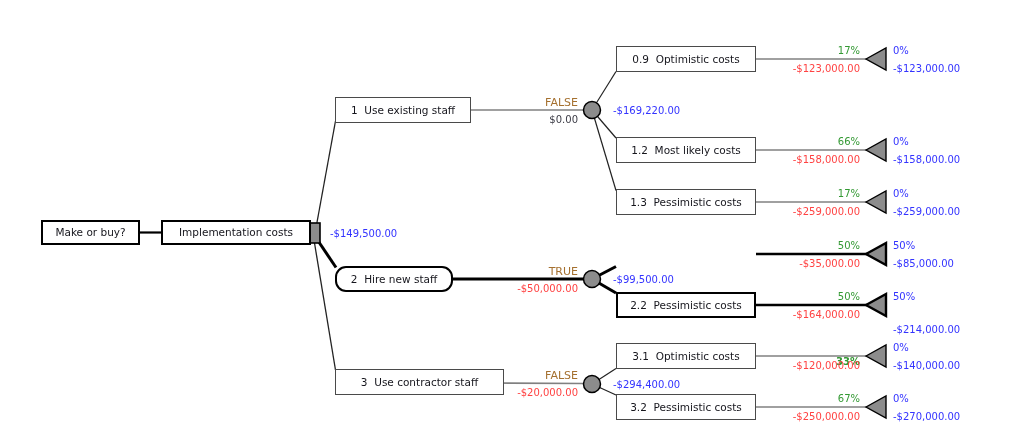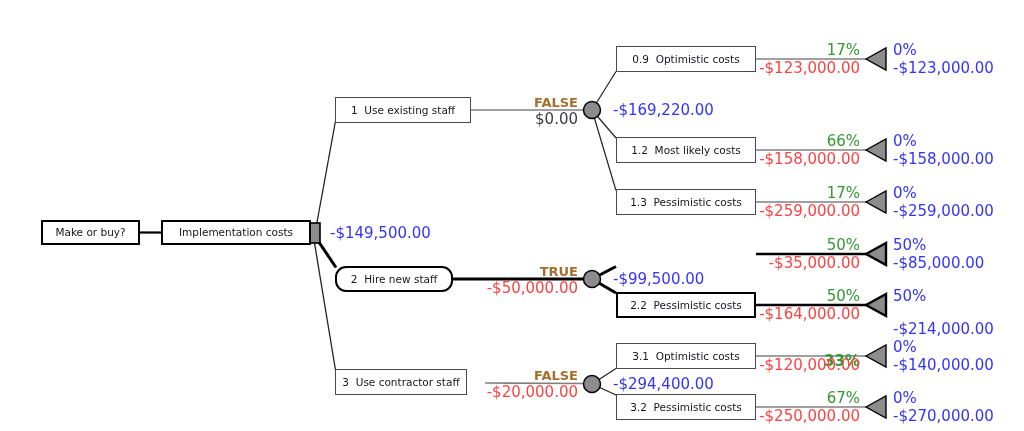--- a/index.html
+++ b/index.html
@@ -7,27 +7,27 @@
     position:relative;width:1024px;height:431px;background:#ffffff;
     font-family:"DejaVu Sans","Liberation Sans",sans-serif;overflow:hidden;
   }
   svg.wires{position:absolute;left:0;top:0;}
   .box{
     position:absolute;box-sizing:border-box;background:#fff;
     border:1.4px solid #4a4a4a;display:flex;align-items:center;justify-content:center;
     font-size:10.5px;color:#15151c;white-space:pre;line-height:1;
   }
   .box.bold{border:2.6px solid #000;}
-  .t{position:absolute;font-size:15px;line-height:13px;white-space:pre;}
+  .t{position:absolute;font-size:10px;line-height:13px;white-space:pre;}
   .r{width:120px;text-align:right;}
   .r2{width:130px;text-align:right;}
   .green{color:#339933;}
   .red{color:#ff4242;}
   .blue{color:#3333ff;}
-  .brown{color:#a5702f;font-weight:700;font-size:13px;}
+  .brown{color:#a5702f;font-weight:400;font-size:11px;}
   .dark{color:#3c3c46;}
 </style>
 </head>
 <body>
 
 <div class="canvas">
 
   <svg class="wires" width="1024" height="431" viewBox="0 0 1024 431">
 
     <line x1="140" y1="232.5" x2="162" y2="232.5" stroke="#000" stroke-width="2.2"></line>
@@ -105,21 +105,21 @@
   <div class="t r2 red" style="left:730px;top:257px;">-$35,000.00</div>
   <div class="t blue" style="left:893px;top:239px;">50%</div>
   <div class="t blue" style="left:893px;top:257px;">-$85,000.00</div>
 
   <div class="box bold" style="left:616px;top:292px;width:140px;height:26px;">2.2  Pessimistic costs</div>
   <div class="t r2 green" style="left:730px;top:290px;">50%</div>
   <div class="t r2 red" style="left:730px;top:308px;">-$164,000.00</div>
   <div class="t blue" style="left:893px;top:290px;">50%</div>
   <div class="t blue" style="left:893px;top:308px;margin-top:15px;">-$214,000.00</div>
 
-  <div class="box" style="left:335px;top:369px;width:132px;height:26px;">3  Use contractor staff</div>
+  <div class="box" style="left:335px;top:369px;width:169px;height:26px;">3  Use contractor staff</div>
   <div class="t r brown" style="left:458px;top:369px;">FALSE</div>
   <div class="t r red" style="left:458px;top:386px;">-$20,000.00</div>
   <div class="t blue" style="left:613px;top:378px;">-$294,400.00</div>
 
   <div class="box" style="left:616px;top:343px;width:140px;height:26px;">3.1  Optimistic costs</div>
   <div class="t r2 green" style="left:730px;top:355px;font-weight:bold;">33%</div>
   <div class="t r2 red" style="left:730px;top:359px;">-$120,000.00</div>
   <div class="t blue" style="left:893px;top:341px;">0%</div>
   <div class="t blue" style="left:893px;top:359px;">-$140,000.00</div>
 

